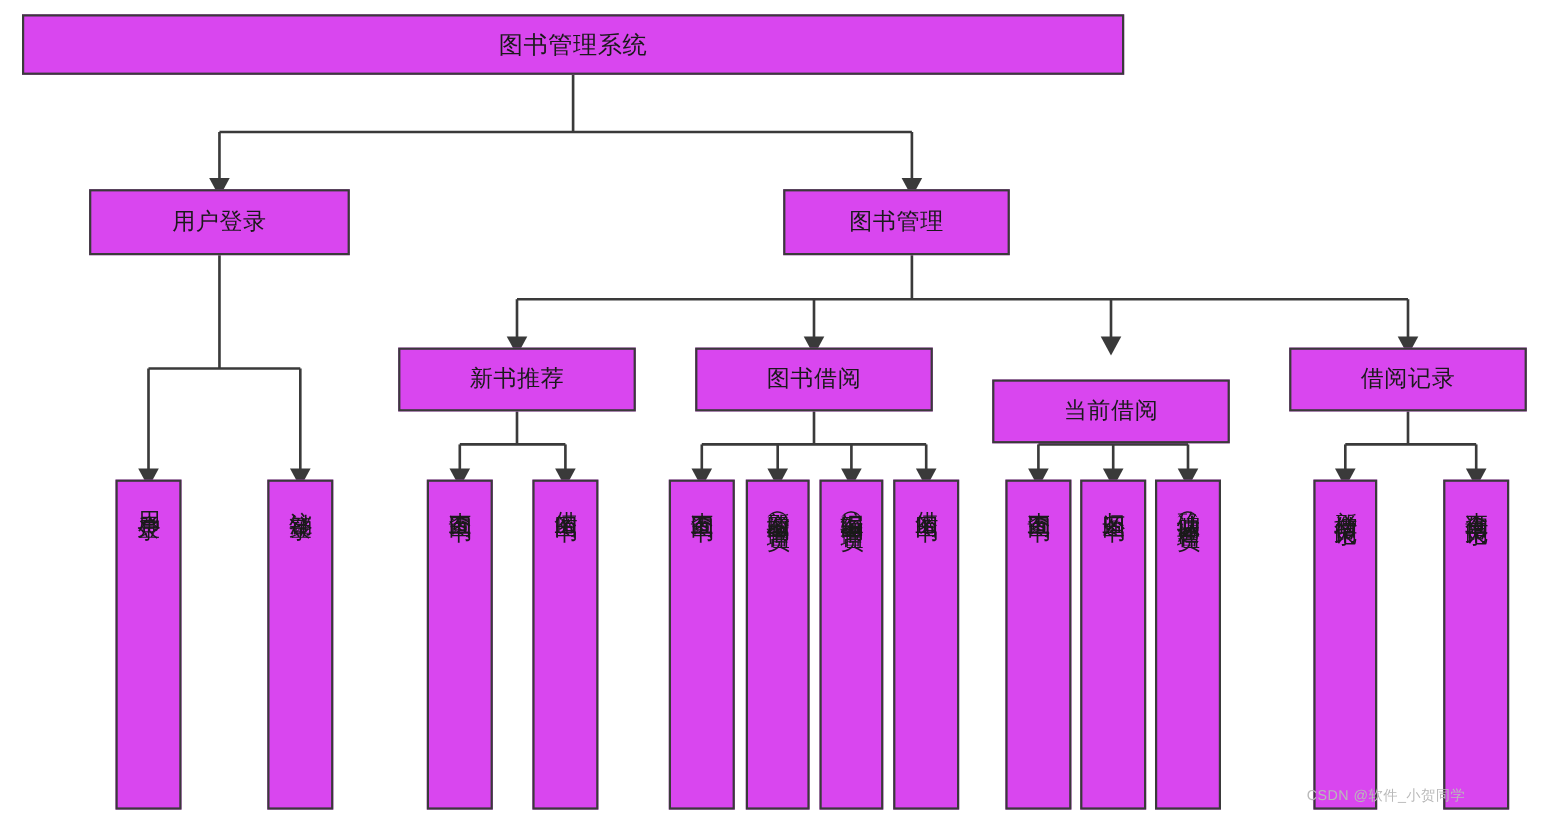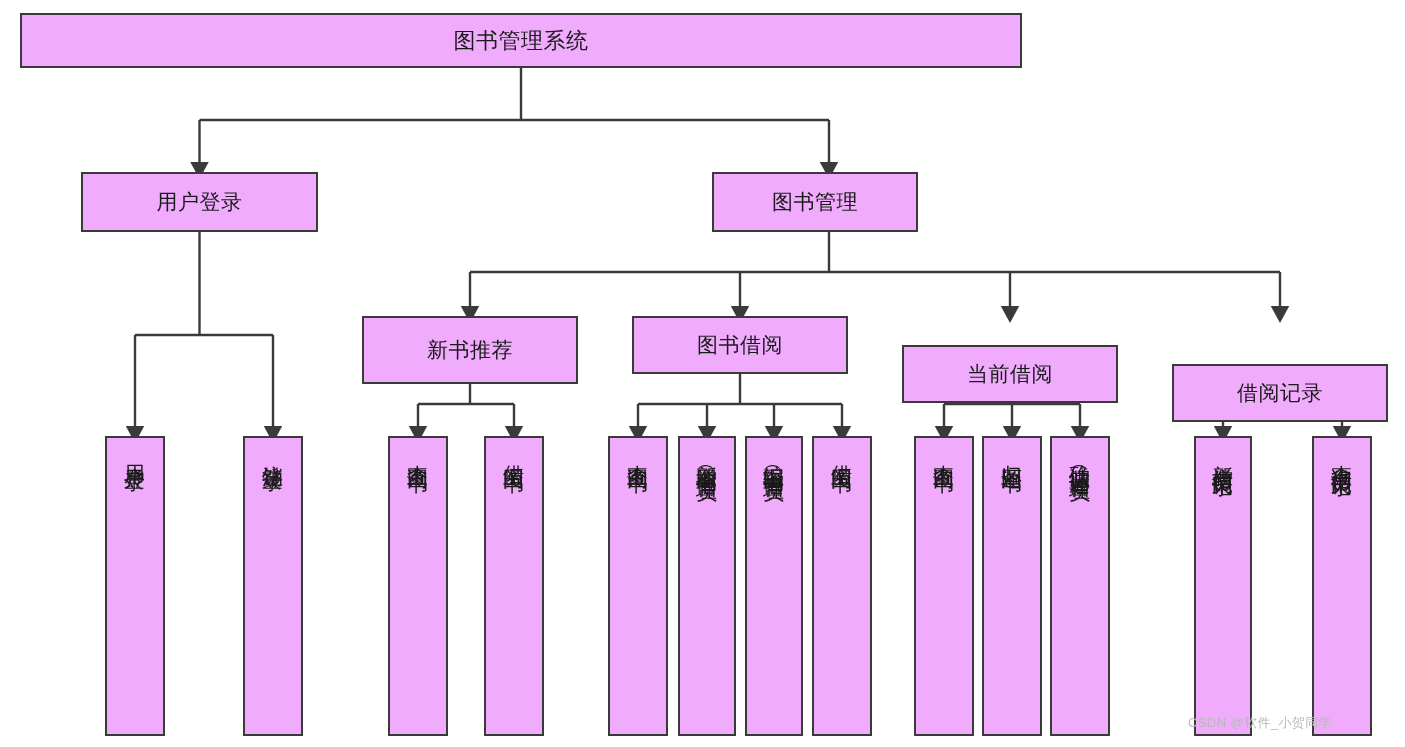--- a/index.html
+++ b/index.html
@@ -23,21 +23,21 @@
     position: absolute;
     left: 0;
     top: 0;
     width: 1405px;
     height: 747px;
     pointer-events: none;
   }
   .node {
     position: absolute;
     box-sizing: border-box;
-    background: #f0abfc;
+    background: #d946ef;
     border: 2px solid #3a3a3a;
     display: flex;
     align-items: center;
     justify-content: center;
     overflow: hidden;
   }
   .node-label {
     color: #1a1a1a;
     line-height: 1.18;
     text-align: center;
@@ -126,33 +126,33 @@
   </div>
 
   <div class="node horizontal" style="left: 81px; top: 172px; width: 237px; height: 60px;">
     <span class="node-label">用户登录</span>
   </div>
 
   <div class="node horizontal" style="left: 712px; top: 172px; width: 206px; height: 60px;">
     <span class="node-label">图书管理</span>
   </div>
 
-  <div class="node horizontal" style="left: 362px; top: 316px; width: 216px; height: 68px;">
+  <div class="node horizontal" style="left: 362px; top: 316px; width: 216px; height: 58px;">
     <span class="node-label">新书推荐</span>
   </div>
 
   <div class="node horizontal" style="left: 632px; top: 316px; width: 216px; height: 58px;">
     <span class="node-label">图书借阅</span>
   </div>
 
   <div class="node horizontal" style="left: 902px; top: 316px; width: 216px; height: 58px; margin-top: 29px;">
     <span class="node-label">当前借阅</span>
   </div>
 
-  <div class="node horizontal" style="left: 1172px; top: 316px; width: 216px; height: 58px; margin-top: 48px;">
+  <div class="node horizontal" style="left: 1172px; top: 316px; width: 216px; height: 58px;">
     <span class="node-label">借阅记录</span>
   </div>
 
   <div class="node vertical" style="left: 105px; top: 436px; width: 60px; height: 300px;">
     <span class="node-label">用户登录</span>
   </div>
 
   <div class="node vertical" style="left: 243px; top: 436px; width: 60px; height: 300px;">
     <span class="node-label">注销登录</span>
   </div>

